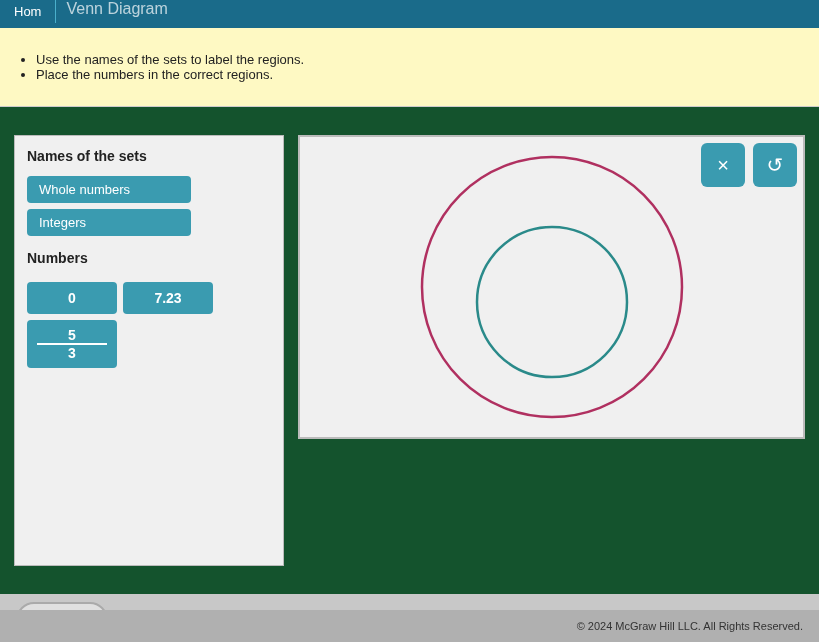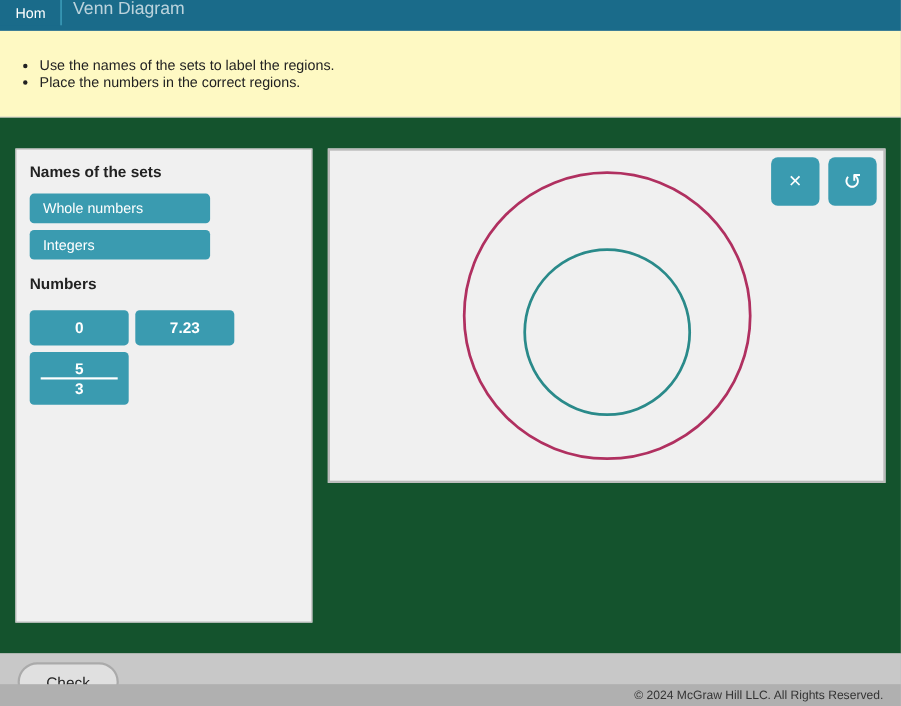--- a/index.html
+++ b/index.html
@@ -122,21 +122,21 @@
       border: 2px solid #aaa;
       border-radius: 20px;
       padding: 8px 24px;
       font-size: 14px;
       cursor: pointer;
       color: #222;
     }
 
     .bottom-bar {
       background: #b0b0b0;
-      height: 20px;
+      height: 32px;
       display: flex;
       align-items: center;
       justify-content: flex-end;
       padding-right: 16px;
       font-size: 11px;
       color: #333;
       position: absolute;
       bottom: 0;
       width: 100%;
     }

